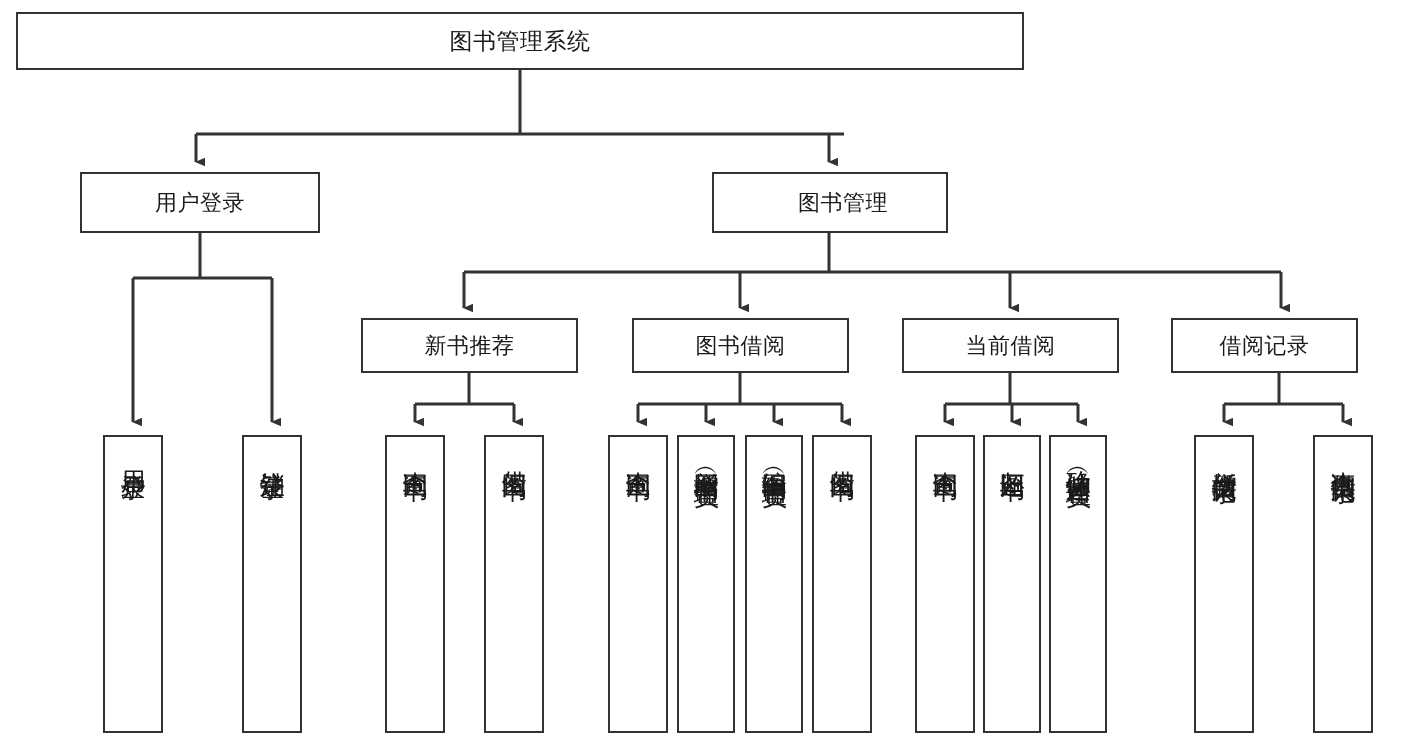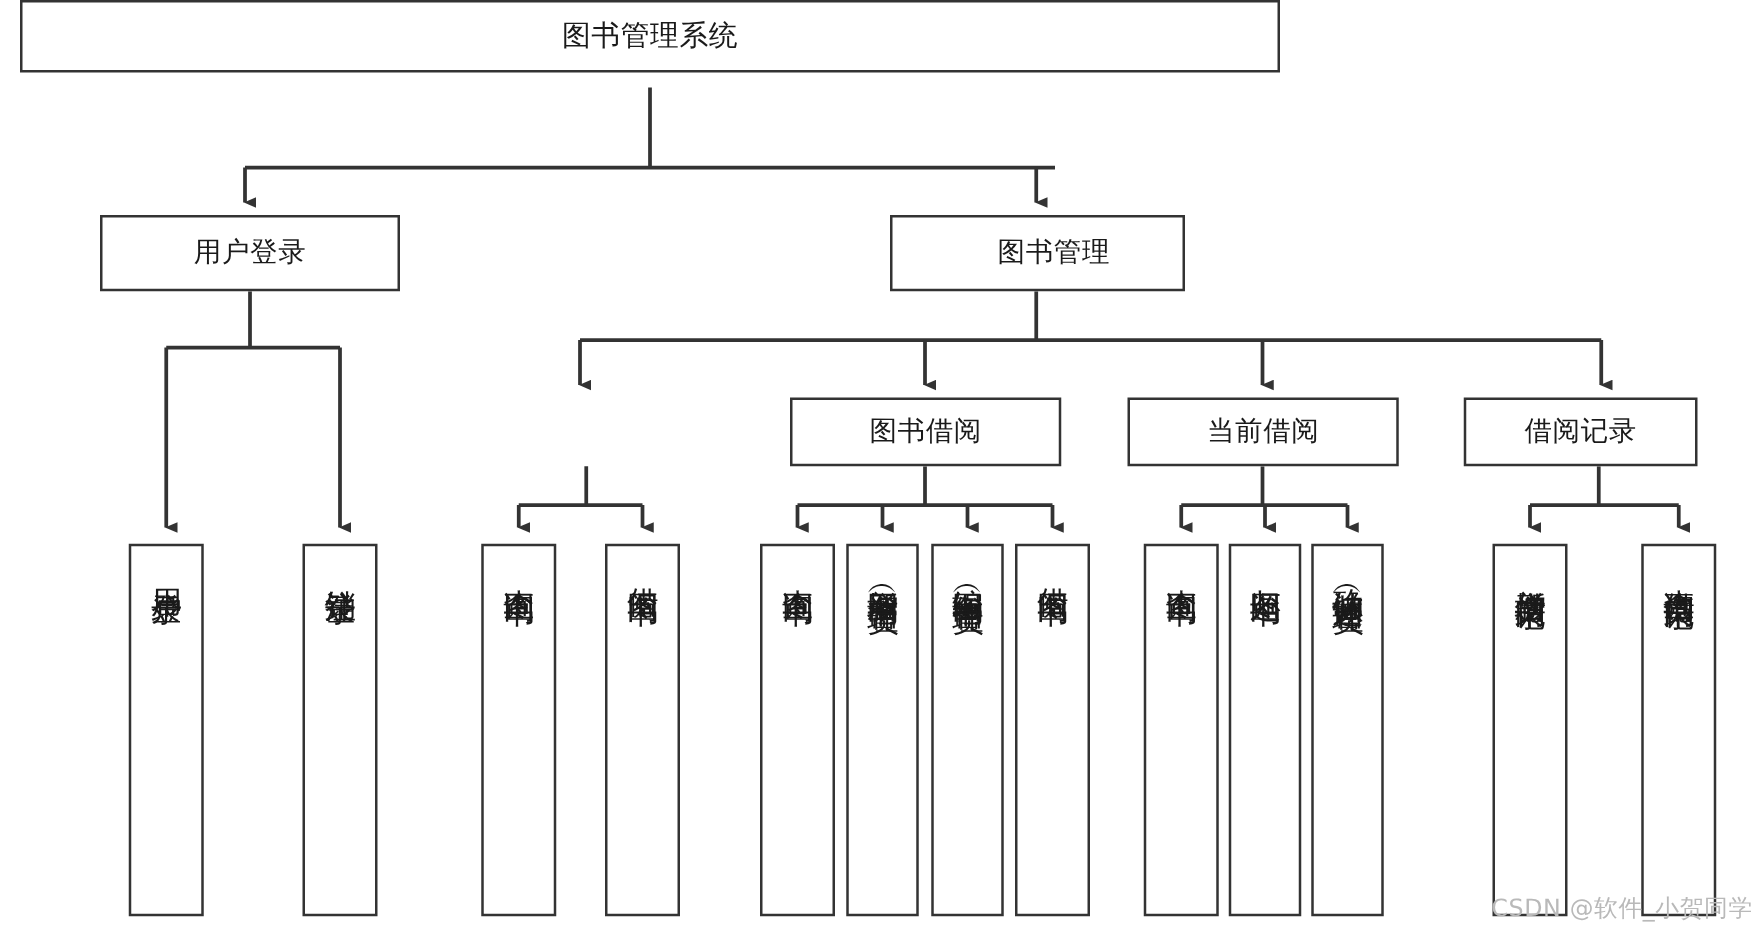--- a/index.html
+++ b/index.html
@@ -115,31 +115,34 @@
       <path d="M1012,404 L1012,422" marker-end="url(#arrow)"></path>
       <path d="M1078,404 L1078,422" marker-end="url(#arrow)"></path>
 
       <path d="M1279,373 L1279,404"></path>
       <path d="M1224,404 L1343,404"></path>
       <path d="M1224,404 L1224,422" marker-end="url(#arrow)"></path>
       <path d="M1343,404 L1343,422" marker-end="url(#arrow)"></path>
     </g>
   </svg>
 
-  <div class="node horiz root" style="left:16px; top:0; width:1008px; height:58px;">
+  <div class="node horiz root" style="left:16px; top:12px; width:1008px; height:58px;">
     <span class="lbl">图书管理系统</span>
   </div>
 
   <div class="node horiz" style="left:80px; top:172px; width:240px; height:61px;">
     <span class="lbl">用户登录</span>
   </div>
   <div class="node horiz" style="left:712px; top:172px; width:236px; height:61px;padding-left:26px;">
     <span class="lbl">图书管理</span>
   </div>
 
+  <div class="node horiz" style="left:361px; top:318px; width:217px; height:55px;">
+    <span class="lbl">新书推荐</span>
+  </div>
   <div class="node horiz" style="left:902px; top:318px; width:217px; height:55px;">
     <span class="lbl">当前借阅</span>
   </div>
   <div class="node horiz" style="left:632px; top:318px; width:217px; height:55px;">
     <span class="lbl">图书借阅</span>
   </div>
   <div class="node horiz" style="left:1171px; top:318px; width:187px; height:55px;">
     <span class="lbl">借阅记录</span>
   </div>
 
@@ -180,15 +183,14 @@
     <span class="lbl">确认归还（管理员）</span>
   </div>
 
   <div class="node vert" style="left:1194px; top:435px; width:60px; height:298px;">
     <span class="lbl">新增借阅记录</span>
   </div>
   <div class="node vert" style="left:1313px; top:435px; width:60px; height:298px;">
     <span class="lbl">查询借阅记录</span>
   </div>
 
-  <div class="watermark" style="left:1193px; top:714px;">CSDN @软件_小贺同学</div>
 
 </div>
 
 </body></html>

